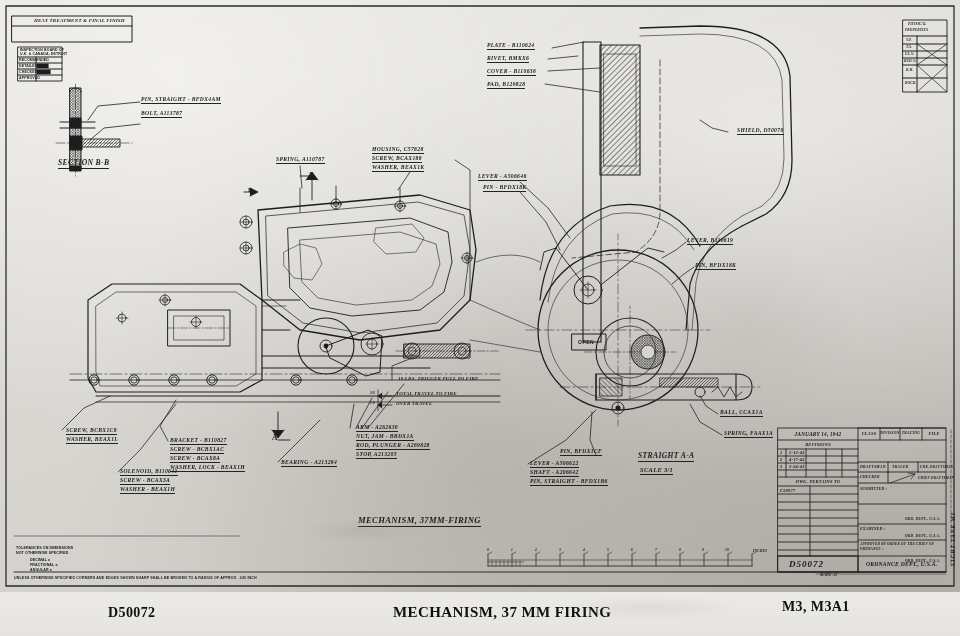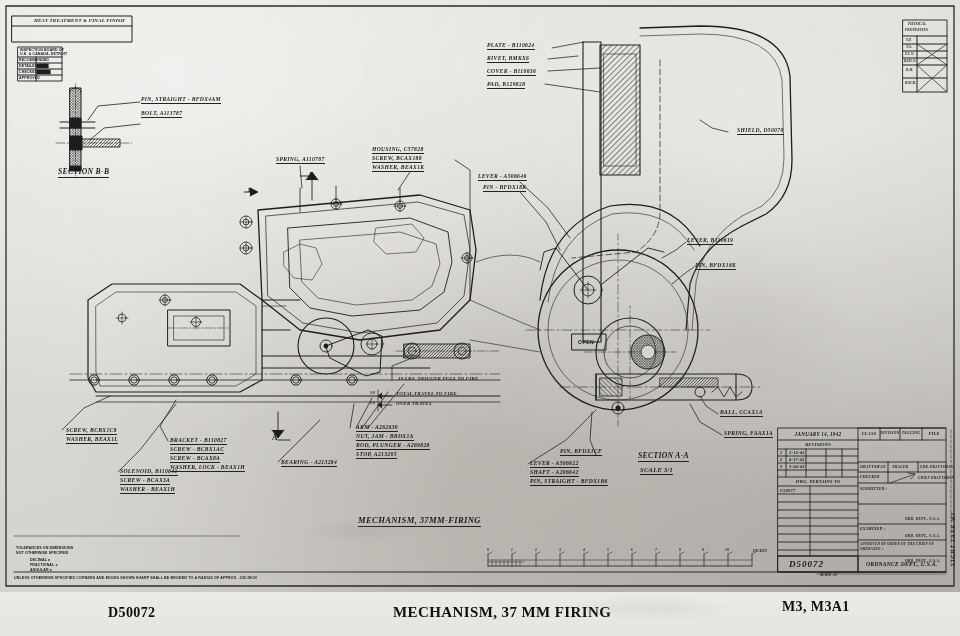--- a/index.html
+++ b/index.html
@@ -423,21 +423,21 @@
   <div class="tiny i" style="left:905px;top:28px;">PROPERTIES</div>
   <div class="tiny i" style="left:906px;top:38px;">Y.P.</div>
   <div class="tiny i" style="left:906px;top:45px;">T.S.</div>
   <div class="tiny i" style="left:905px;top:52px;">EL.%</div>
   <div class="tiny i" style="left:904px;top:59px;">RED.%</div>
   <div class="tiny i" style="left:906px;top:68px;">B.H.</div>
   <div class="tiny i" style="left:905px;top:81px;">ROCK.</div>
 
   <div class="lbl" style="left:141px;top:96px;">PIN, STRAIGHT - BFDX4AM</div>
   <div class="lbl" style="left:141px;top:110px;">BOLT, A113787</div>
-  <div class="lbl s7" style="left:58px;top:168px;">SECTION B-B</div>
+  <div class="lbl s7" style="left:58px;top:159px;">SECTION B-B</div>
 
   <div class="lbl" style="left:276px;top:156px;">SPRING, A110787</div>
   <div class="lbl" style="left:372px;top:146px;">HOUSING, C57828</div>
   <div class="lbl" style="left:372px;top:155px;">SCREW, BCAX188</div>
   <div class="lbl" style="left:372px;top:164px;">WASHER, BEAX1K</div>
 
   <div class="lbl" style="left:487px;top:42px;">PLATE - B110624</div>
   <div class="lbl" style="left:487px;top:55px;">RIVET, BMKX6</div>
   <div class="lbl" style="left:487px;top:68px;">COVER - B110636</div>
   <div class="lbl" style="left:487px;top:81px;">PAD, B129828</div>
@@ -477,21 +477,21 @@
   <div class="lbl" style="left:356px;top:424px;">ARM - A262630</div>
   <div class="lbl" style="left:356px;top:433px;">NUT, JAM - BBDX1A</div>
   <div class="lbl" style="left:356px;top:442px;">ROD, PLUNGER - A269828</div>
   <div class="lbl" style="left:356px;top:451px;">STOP, A213205</div>
 
   <div class="lbl" style="left:530px;top:460px;">LEVER - A506622</div>
   <div class="lbl" style="left:530px;top:469px;">SHAFT - A206642</div>
   <div class="lbl" style="left:530px;top:478px;">PIN, STRAIGHT - BFDX1B6</div>
   <div class="lbl" style="left:560px;top:448px;">PIN, BFDX1CF</div>
 
-  <div class="lbl s7" style="left:638px;top:452px;">SECTION A-A</div>
+  <div class="lbl s7" style="left:638px;top:452px;">STRAIGHT A-A</div>
   <div class="lbl s6" style="left:640px;top:466px;">SCALE  3/1</div>
 
   <div class="lbl s8" style="left:358px;top:516px;">MECHANISM, 37MM-FIRING</div>
 
   <div class="tiny" style="left:16px;top:546px;">TOLERANCES ON DIMENSIONS</div>
   <div class="tiny" style="left:16px;top:551px;">NOT OTHERWISE SPECIFIED</div>
   <div class="tiny" style="left:30px;top:558px;">DECIMAL  ±</div>
   <div class="tiny" style="left:30px;top:563px;">FRACTIONAL  ±</div>
   <div class="tiny" style="left:30px;top:568px;">ANGULAR  ±</div>
   <div class="tiny" style="left:14px;top:576px;letter-spacing:.15px;">UNLESS OTHERWISE SPECIFIED CORNERS AND EDGES SHOWN SHARP SHALL BE BROKEN TO A RADIUS OF APPROX. .030 INCH</div>

